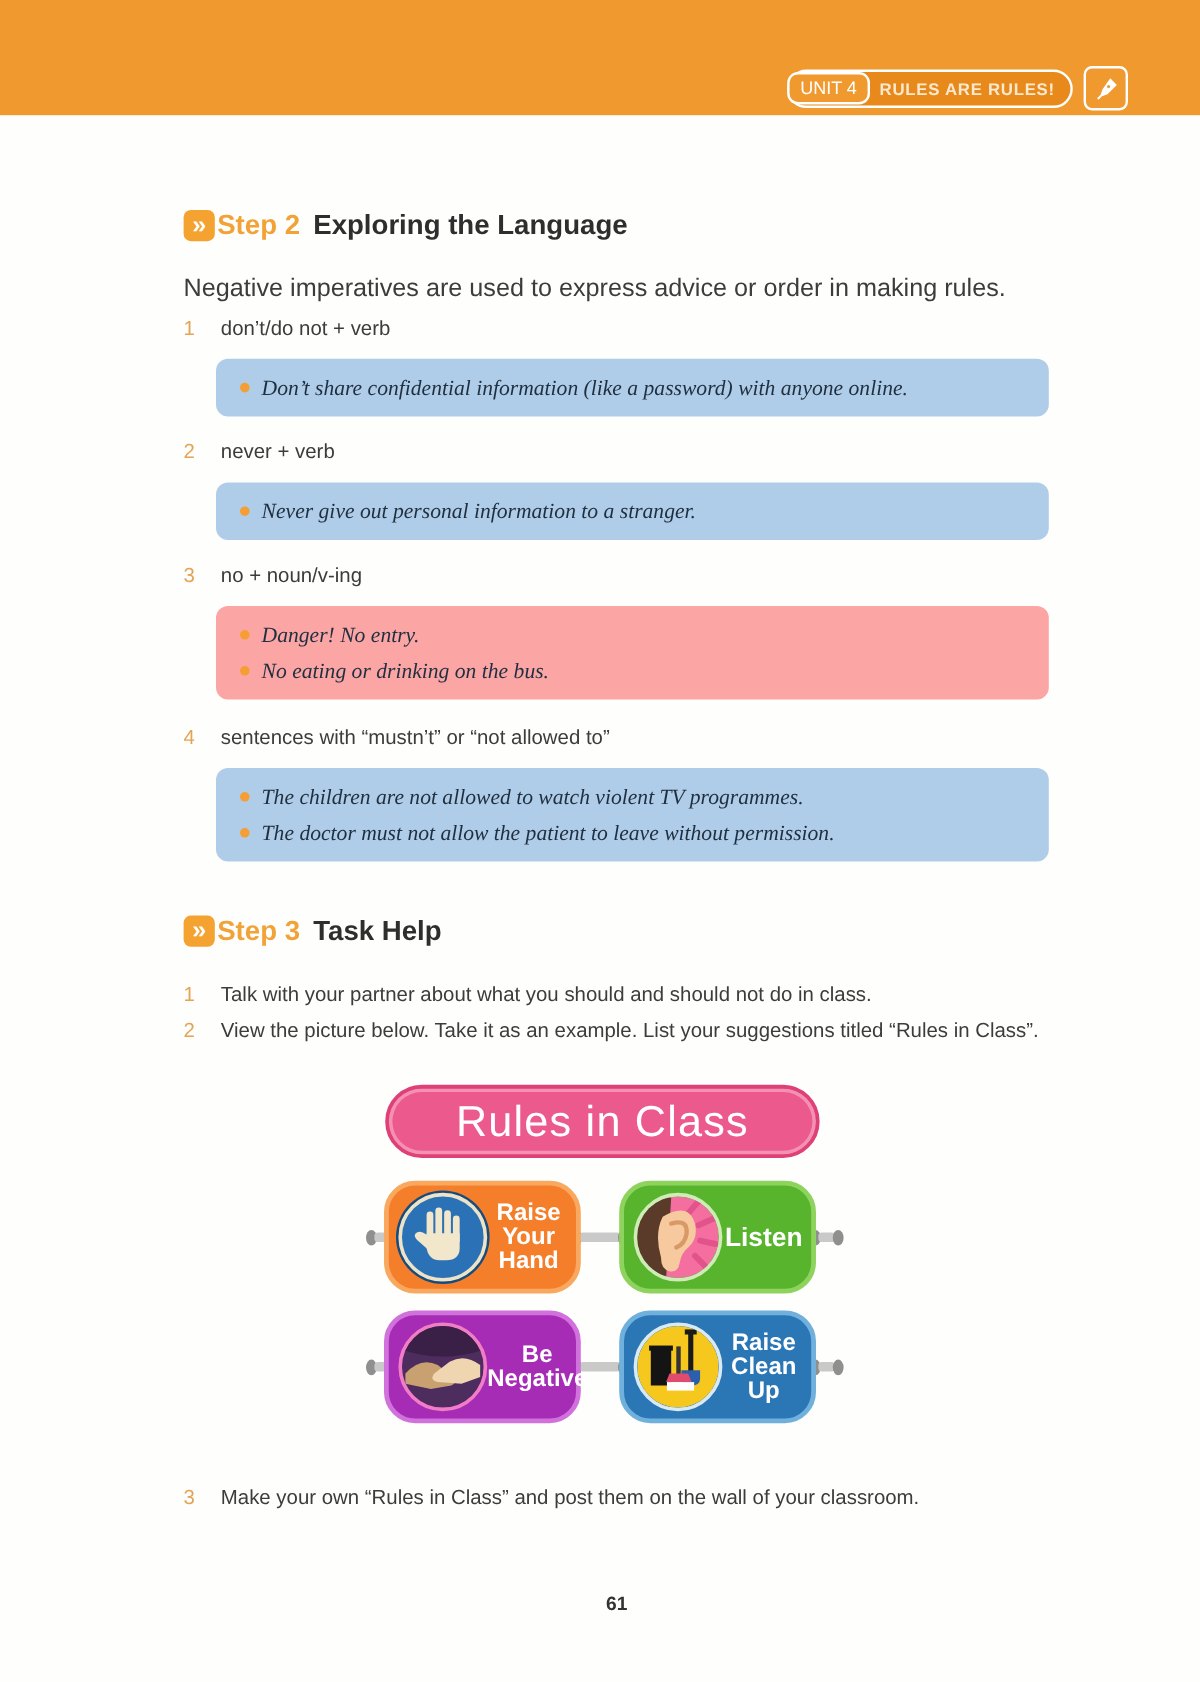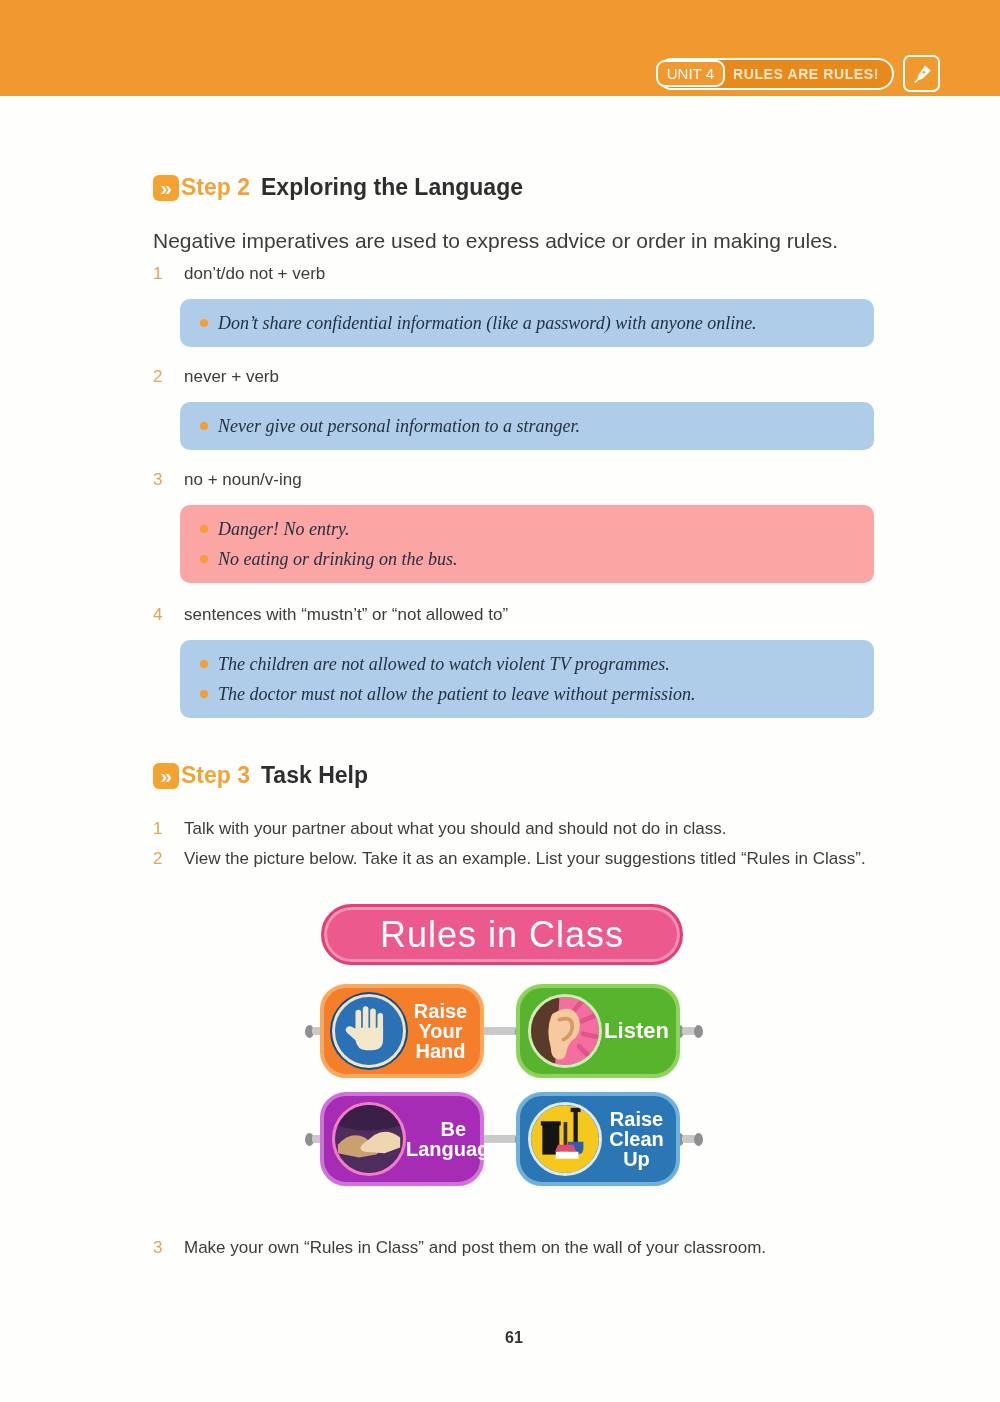--- a/index.html
+++ b/index.html
@@ -235,21 +235,21 @@
       <div class="badge-circle c-shake">
         <svg width="68" height="68" viewBox="0 0 48 48">
           <circle cx="24" cy="24" r="24" fill="#4D2C5E"></circle>
           <path d="M0 0 h48 v14 q-24 8-48 0z" fill="#3A2046"></path>
           <path fill="#C9A070" d="M2 28 q9-10 19-5 l9 7 q3 3-1 5 l-12 2 -15-3z"></path>
           <path fill="#F0D6B0" d="M46 23 q-9-7-18-2 l-9 7 q-3 4 2 5 l14 1 11-4z"></path>
         </svg>
       </div>
       <div class="badge-label">
         <div>Be</div>
-        <div>Language</div>
+        <div>Negative</div>
       </div>
     </div>
 
     <div class="badge b4" style="background: rgb(43, 119, 181); border-color: rgb(111, 176, 220);">
       <div class="badge-circle c-clean">
         <svg width="68" height="68" viewBox="0 0 48 48">
           <circle cx="24" cy="24" r="24" fill="#F6C81D"></circle>
           <rect x="8" y="14" width="12" height="21" fill="#141414"></rect>
           <rect x="7" y="11.5" width="14" height="3" fill="#141414"></rect>
           <rect x="30" y="4" width="3" height="24" fill="#1A1A1A"></rect>

